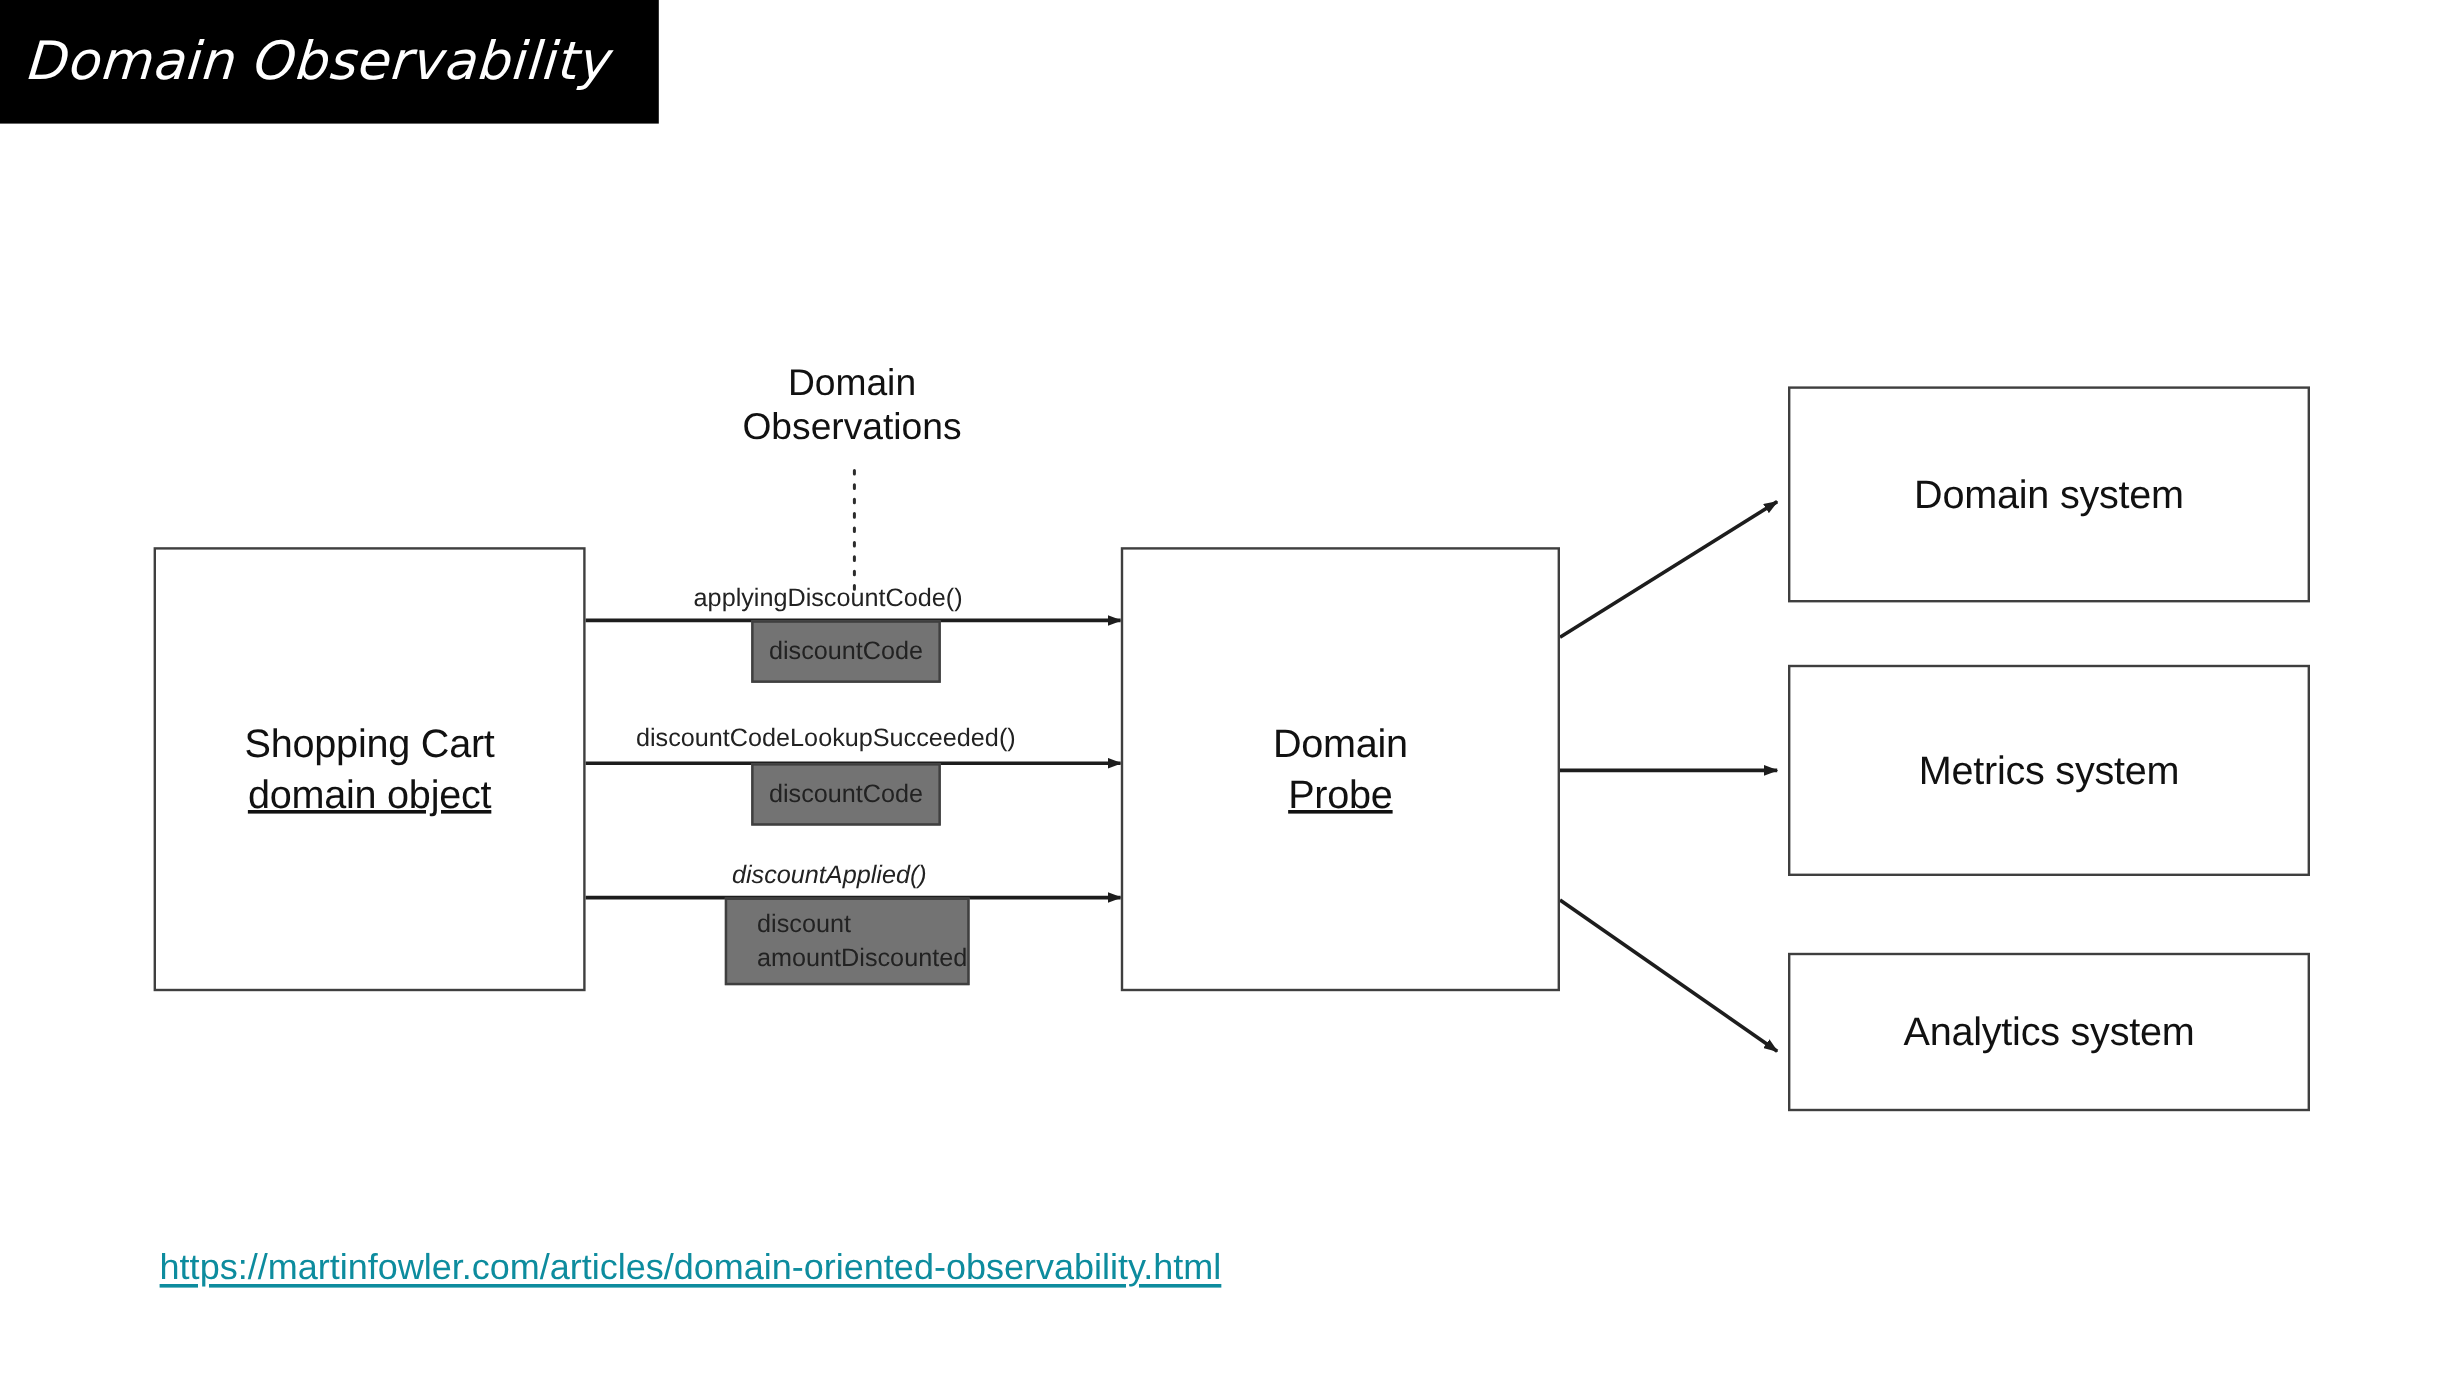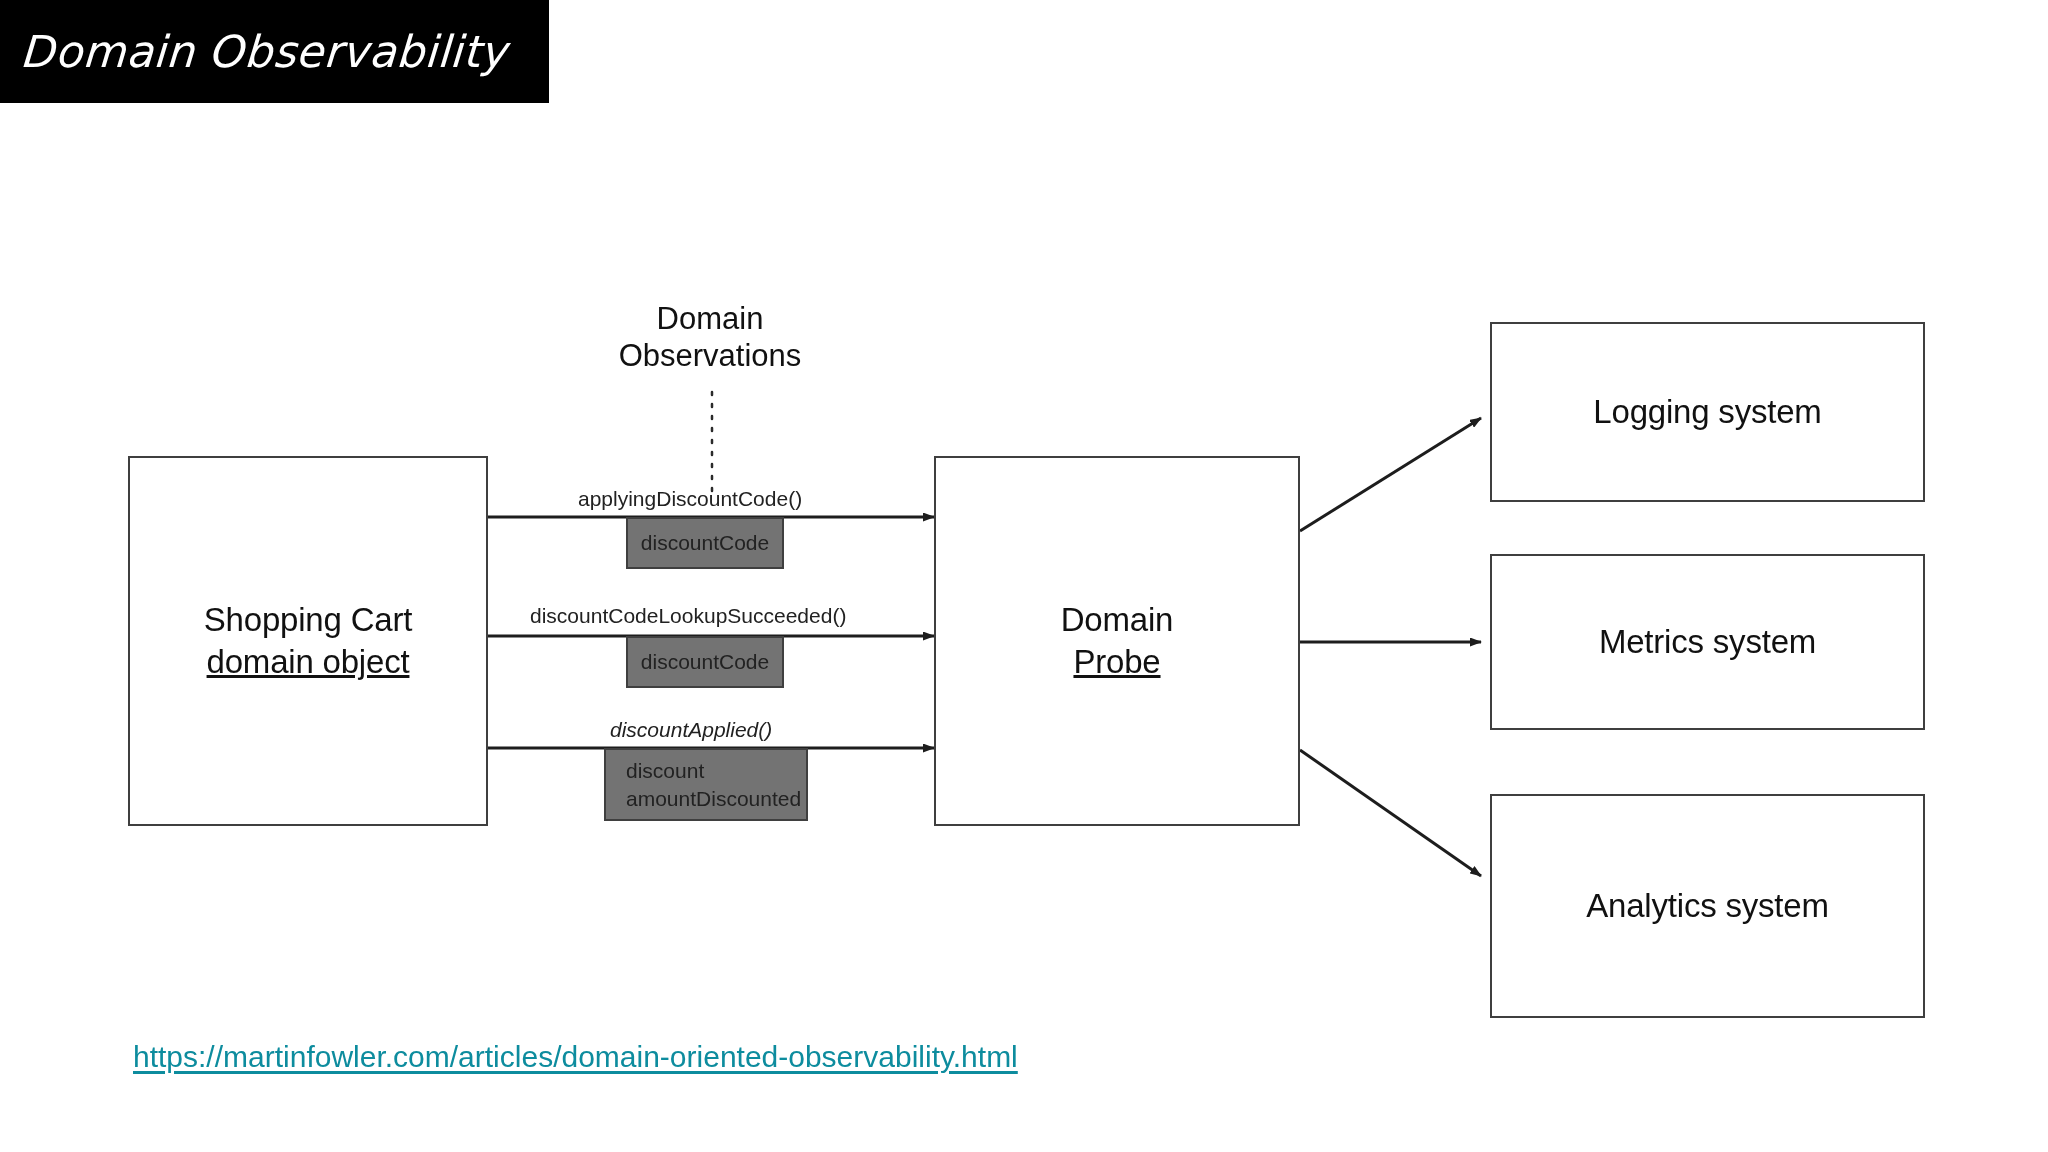--- a/index.html
+++ b/index.html
@@ -81,22 +81,22 @@
     color: #222222;
     font-family: "Liberation Sans", sans-serif;
     font-size: 21px;
     line-height: 1.33;
     display: flex;
     align-items: center;
     justify-content: center;
     z-index: 4;
   }
   .payload-box.left-align {
-    justify-content: flex-start;
-    padding-left: 20px;
+    justify-content: flex-end;
+    padding-left: 4px;
     text-align: left;
   }
   .payload-box span { display: block; }
 
   .edge-label {
     position: absolute;
     color: #222222;
     font-family: "Liberation Sans", sans-serif;
     font-size: 21px;
     white-space: nowrap;
@@ -188,24 +188,24 @@
 
   <div class="edge-label" style="left:610px; top:718px;font-style:italic;">discountApplied()</div>
   <div class="payload-box left-align" style="left:604px; top:748px; width:204px; height:73px;">
     <div>
       <span>discount</span>
       <span>amountDiscounted</span>
     </div>
   </div>
 
   <div class="node-box" style="left:1490px; top:322px; width:435px; height:180px;">
-    <span>Logging system</span>
+    <span>Domain system</span>
   </div>
   <div class="node-box" style="left:1490px; top:554px; width:435px; height:176px;">
     <span>Metrics system</span>
   </div>
-  <div class="node-box" style="left:1490px; top:794px; width:435px; height:224px;">
+  <div class="node-box" style="left:1490px; top:794px; width:435px; height:132px;">
     <span>Analytics system</span>
   </div>
 
 </div>
 
 <a id="source-link" href="#">https://martinfowler.com/articles/domain-oriented-observability.html</a>
 
 </body></html>

